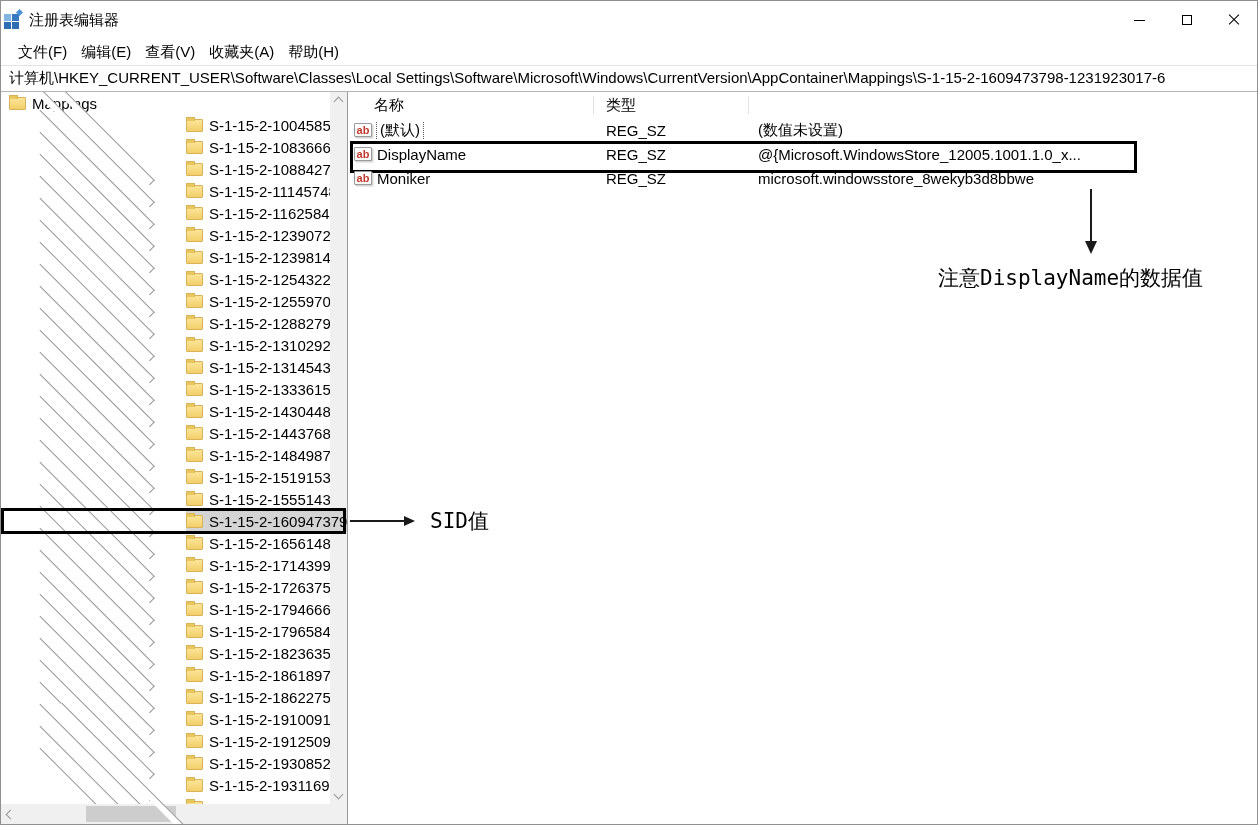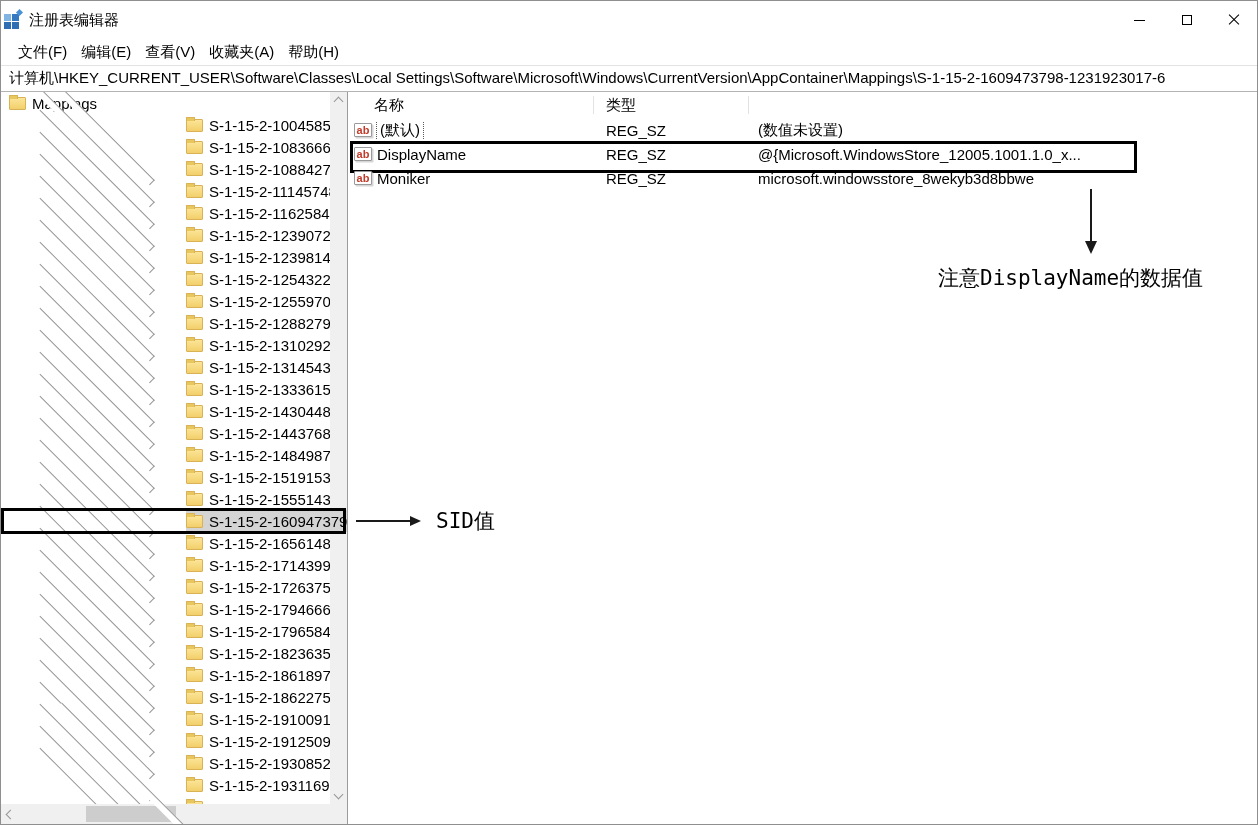--- a/index.html
+++ b/index.html
@@ -77,21 +77,21 @@
     border:1px solid #9a9a9a; border-radius:1px; background:#fff; color:#c23a2a;
     font-weight:bold; font-size:11px; line-height:12px; text-align:center;
     box-shadow:1.5px 1.5px 0 #d6d6d6; }
   .nfocus { outline:1px dotted #5a5a5a; padding:0 3px; }
   
   .anno { font-family:"DejaVu Sans Mono","DejaVu Serif","Liberation Serif",serif; color:#000; }
   .v-arrow { position:absolute; left:736px; top:97px; width:14px; display:flex; flex-direction:column; align-items:center; }
   .v-arrow .line { width:2px; height:52px; background:#1a1a1a; }
   .v-arrow .head { width:0; height:0; border-left:6px solid transparent; border-right:6px solid transparent; border-top:13px solid #1a1a1a; }
   .dn-note { position:absolute; left:590px; top:172px; width:320px; font-size:21px; }
-  .sid-anno { position:absolute; left:8px; top:417px; height:24px; display:flex; align-items:center; }
+  .sid-anno { position:absolute; left:2px; top:417px; height:24px; display:flex; align-items:center; }
   .sid-anno .line { width:54px; height:2px; background:#1a1a1a; }
   .sid-anno .head { width:0; height:0; border-top:5px solid transparent; border-bottom:5px solid transparent; border-left:11px solid #1a1a1a; }
   .sid-note { margin-left:15px; font-size:21px; }
 </style>
 </head>
 <body>
 
 <div class="window">
 
   <div class="titlebar">

